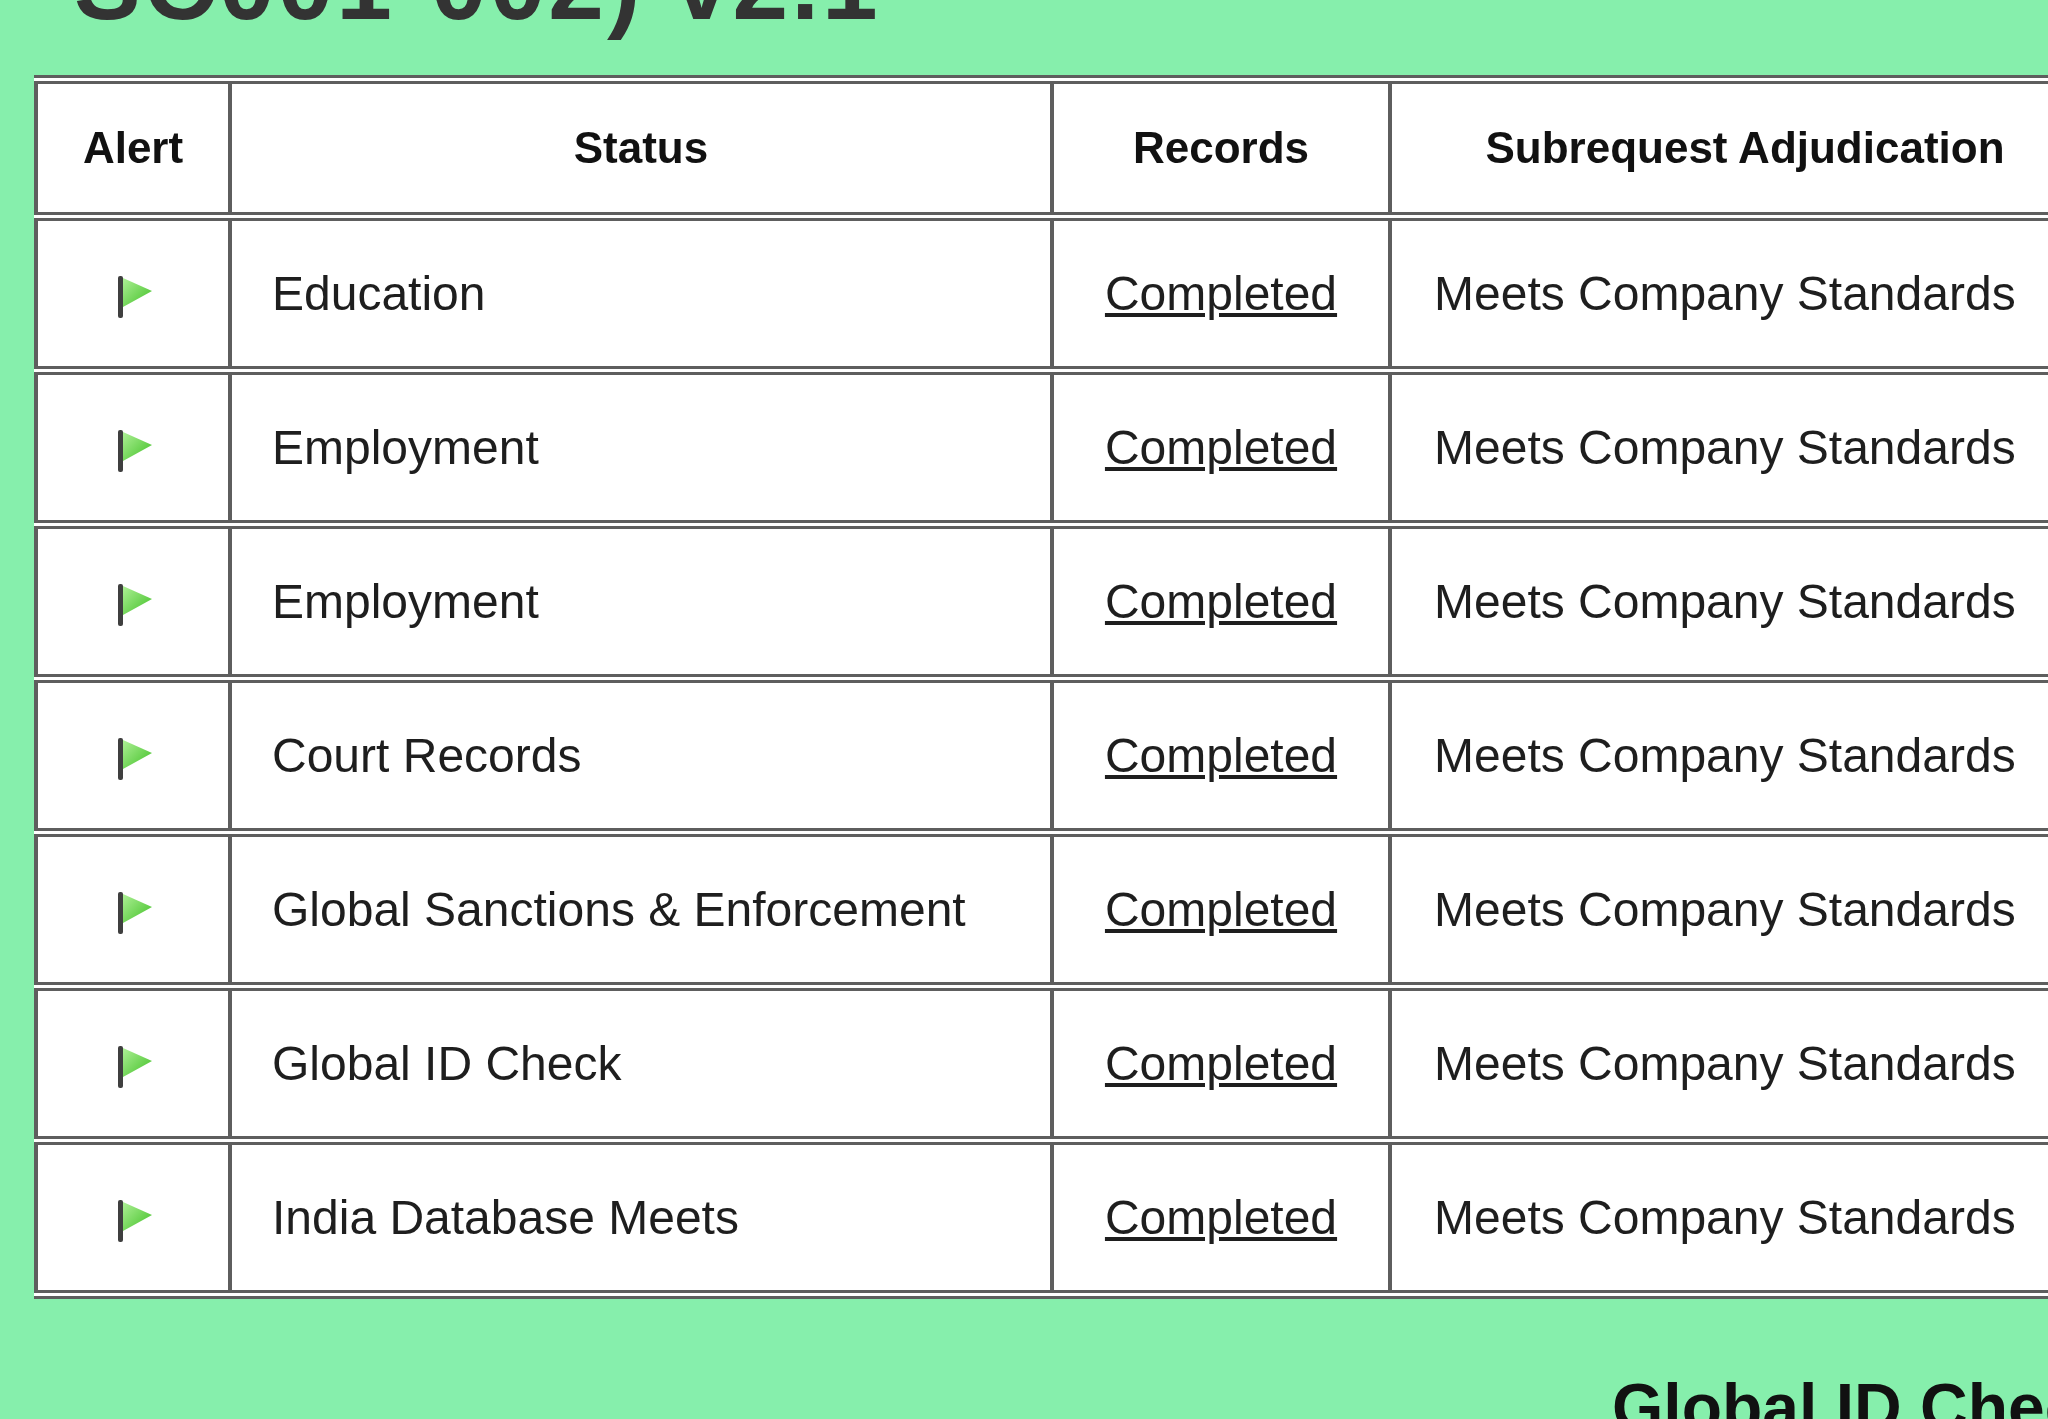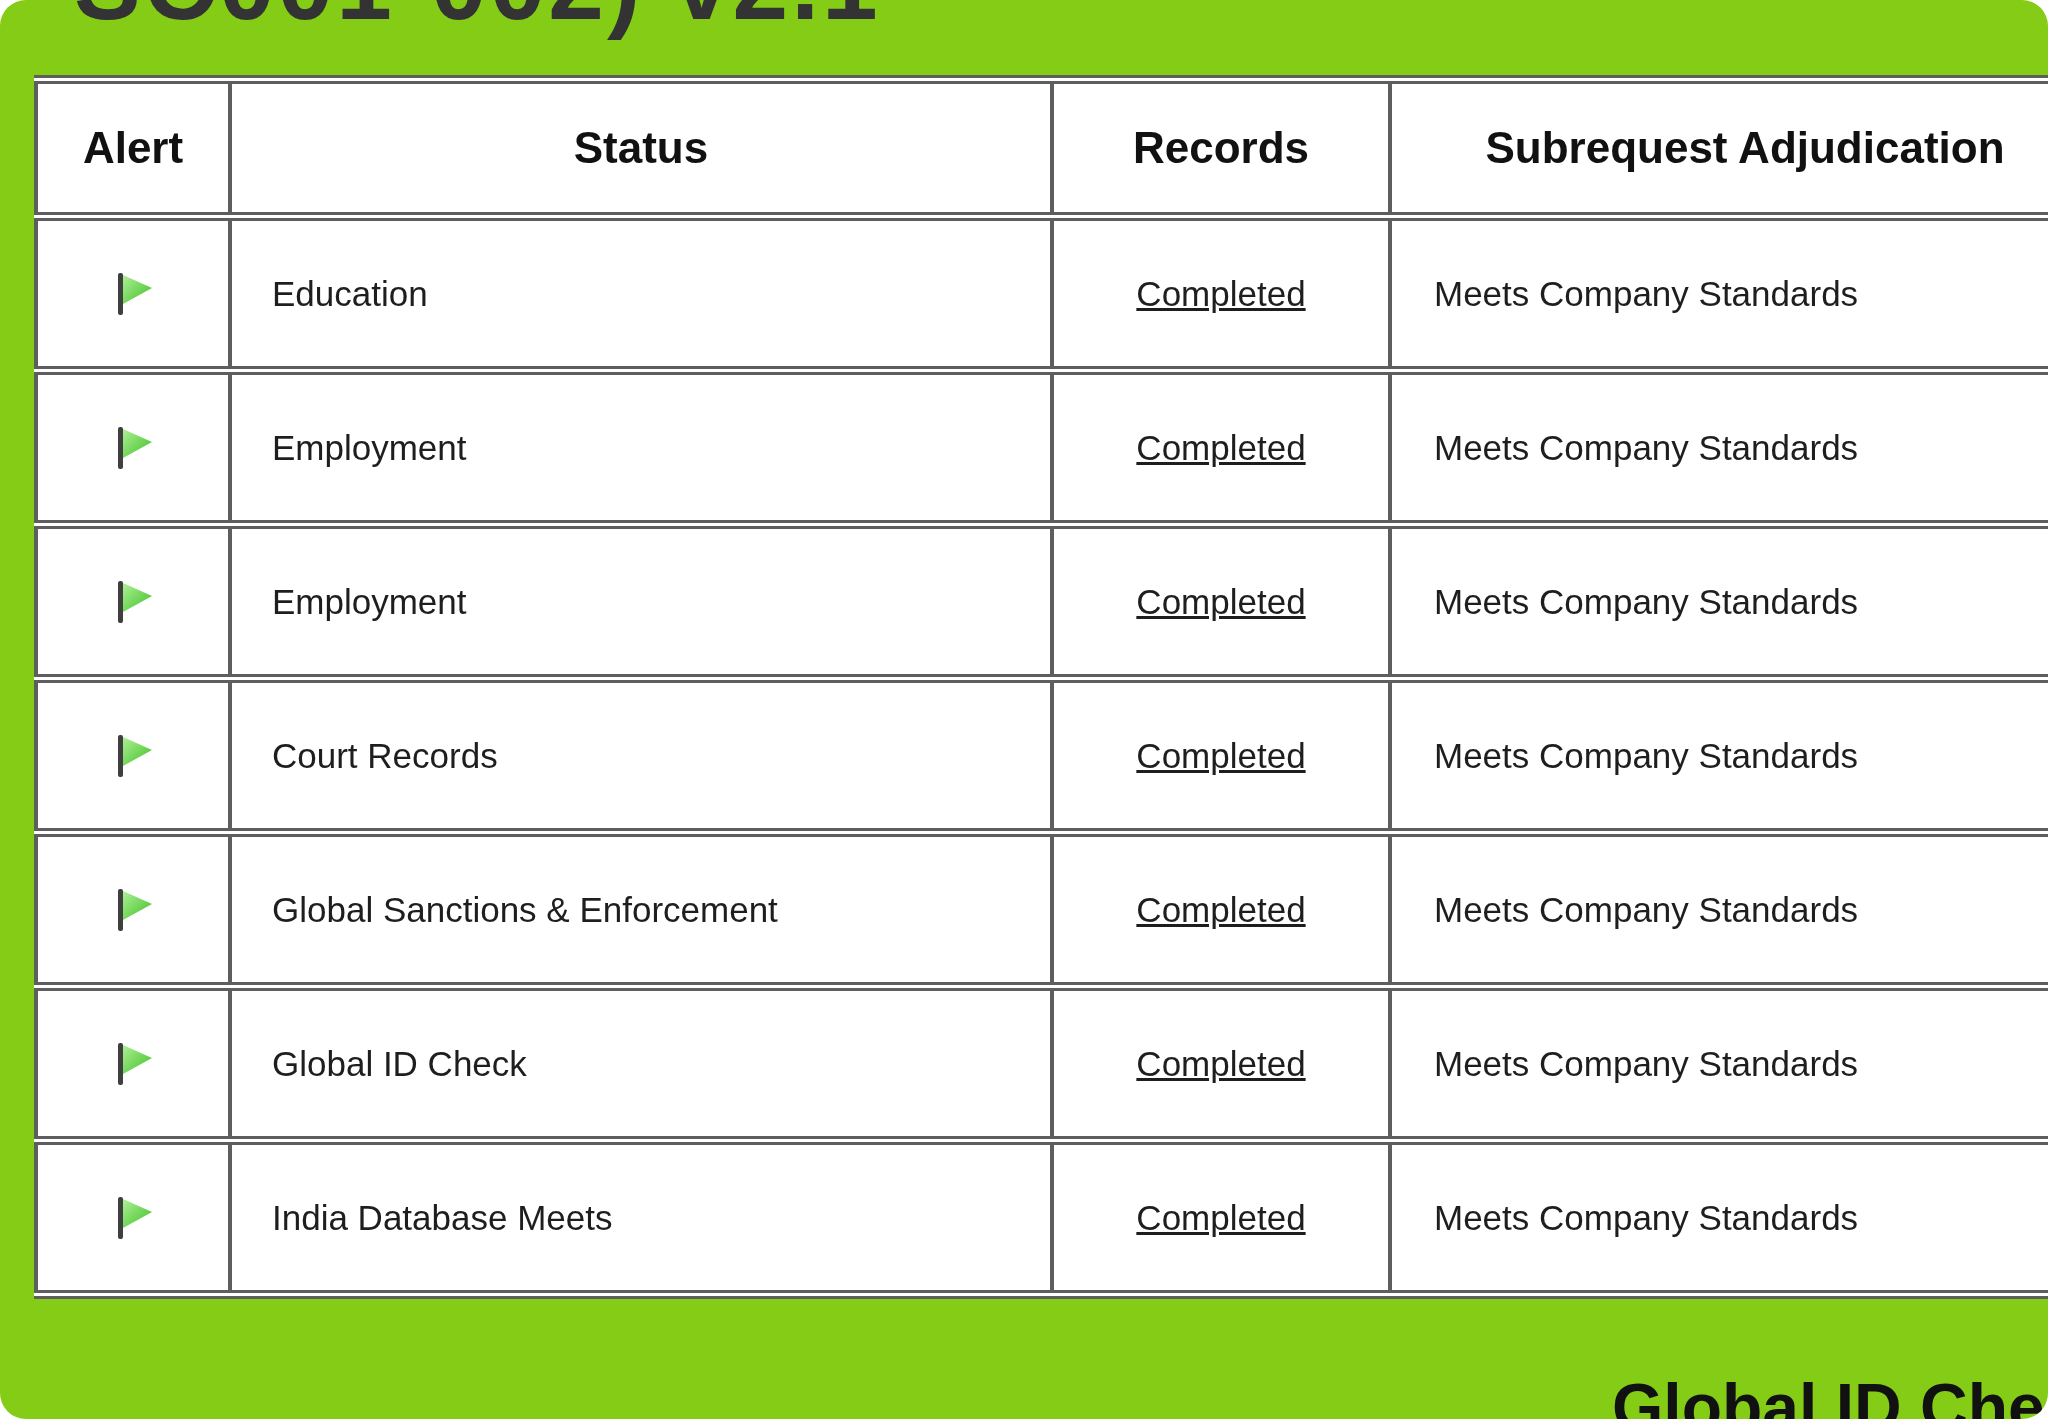--- a/index.html
+++ b/index.html
@@ -6,22 +6,21 @@
     margin: 0;
     padding: 0;
     background: #ffffff;
     font-family: "Liberation Sans", sans-serif;
   }
   .viewport {
     position: relative;
     width: 2048px;
     height: 1419px;
     overflow: hidden;
-    background: #84cc16;
-    border-radius: 26px;
+    background: #86efac;
   }
   
   .page-title {
     position: absolute;
     left: 74px;
     top: -66px;
     margin: 0;
     font-size: 100px;
     line-height: 1;
     font-weight: bold;
@@ -52,21 +51,21 @@
   .report-table th {
     height: 128px;
     font-size: 44px;
     font-weight: bold;
     color: #111111;
     text-align: center;
     padding: 0 10px;
   }
   .report-table td {
     height: 145px;
-    font-size: 35px;
+    font-size: 48px;
     color: var(--text-color, #1e1e1e);
     padding: 0;
   }
   td.cell-alert   { text-align: center; vertical-align: middle; }
   td.cell-product { text-align: left; padding-left: 40px; }
   td.cell-status  { text-align: center; text-decoration: underline; }
   td.cell-adjudication { text-align: left; padding-left: 42px; }
   .flag-icon { display: inline-block; vertical-align: middle; }
   
   .next-heading {

